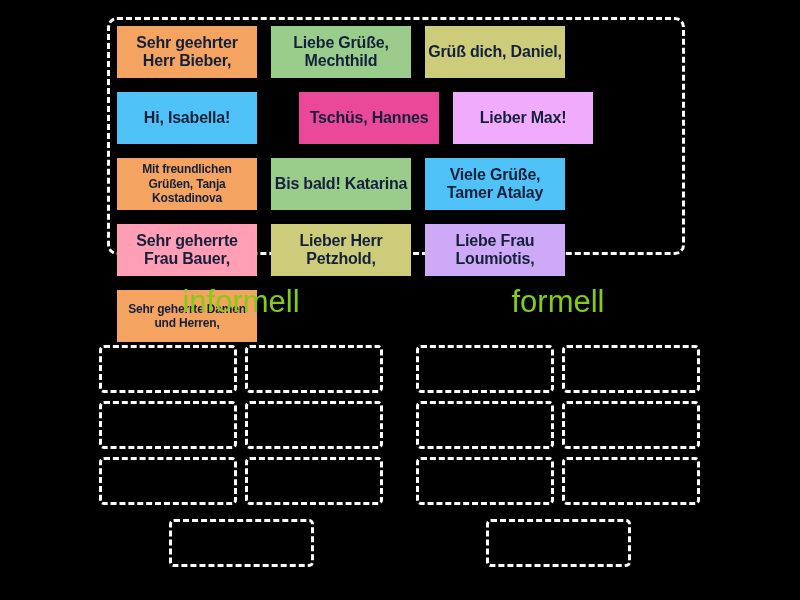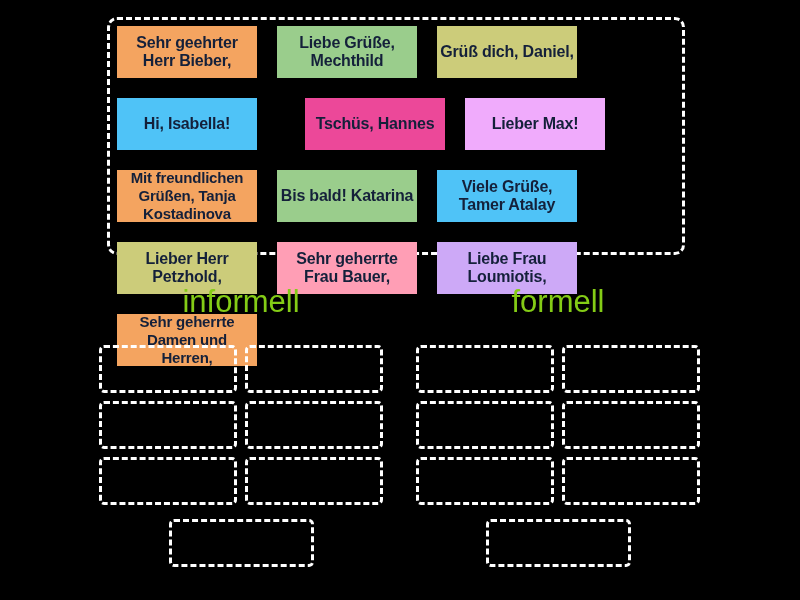--- a/index.html
+++ b/index.html
@@ -24,40 +24,40 @@
     height: 238px;
     border: 3px dashed #ffffff;
     border-radius: 10px;
     box-sizing: border-box;
     padding: 6px 7px;
   }
   .tile-grid {
     display: flex;
     flex-wrap: wrap;
     align-content: flex-start;
-    gap: 20px;
+    gap: 14px;
   }
   .tile {
     width: 140px;
     height: 52px;
     box-sizing: border-box;
     display: flex;
     align-items: center;
     justify-content: center;
     text-align: center;
     color: #14203a;
     font-size: 16px;
     font-weight: 700;
     line-height: 1.12;
     padding: 2px 3px;
     letter-spacing: -0.2px;
     overflow: hidden;
   }
   .tile.small {
-    font-size: 15px;
+    font-size: 12px;
     font-weight: 700;
     line-height: 1.2;
   }
 
   
   .groups {
     position: absolute;
     left: 0;
     top: 286px;
     width: 800px;
@@ -107,22 +107,22 @@
   <div class="tile-grid">
       <div class="tile" style="background: rgb(244, 164, 96);">Sehr geehrter Herr Bieber,</div>
       <div class="tile" style="background: rgb(154, 205, 140);">Liebe Grüße, Mechthild</div>
       <div class="tile" style="background: rgb(204, 204, 122);">Grüß dich, Daniel,</div>
       <div class="tile" style="background: rgb(79, 195, 247);">Hi, Isabella!</div>
       <div class="tile" style="background: #ec4899; margin-left: 28px;">Tschüs, Hannes</div>
       <div class="tile" style="background: #f0abfc;">Lieber Max!</div>
       <div class="tile small" style="background: rgb(244, 164, 96);">Mit freundlichen Grüßen, Tanja Kostadinova</div>
       <div class="tile" style="background: rgb(154, 205, 140);">Bis bald! Katarina</div>
       <div class="tile" style="background: rgb(79, 195, 247);">Viele Grüße, Tamer Atalay</div>
+      <div class="tile" style="background: rgb(255, 158, 181);">Sehr geherrte Frau Bauer,</div>
       <div class="tile" style="background: rgb(204, 204, 122);">Lieber Herr Petzhold,</div>
-      <div class="tile" style="background: rgb(255, 158, 181);">Sehr geherrte Frau Bauer,</div>
       <div class="tile" style="background: rgb(205, 169, 247);">Liebe Frau Loumiotis,</div>
       <div class="tile small" style="background: rgb(244, 164, 96);">Sehr geherrte Damen und Herren,</div>
     </div>
 </div>
 
 <div class="groups">
 
   <div class="group left">
     <div class="group-title">informell</div>
     <div class="slot-grid">

